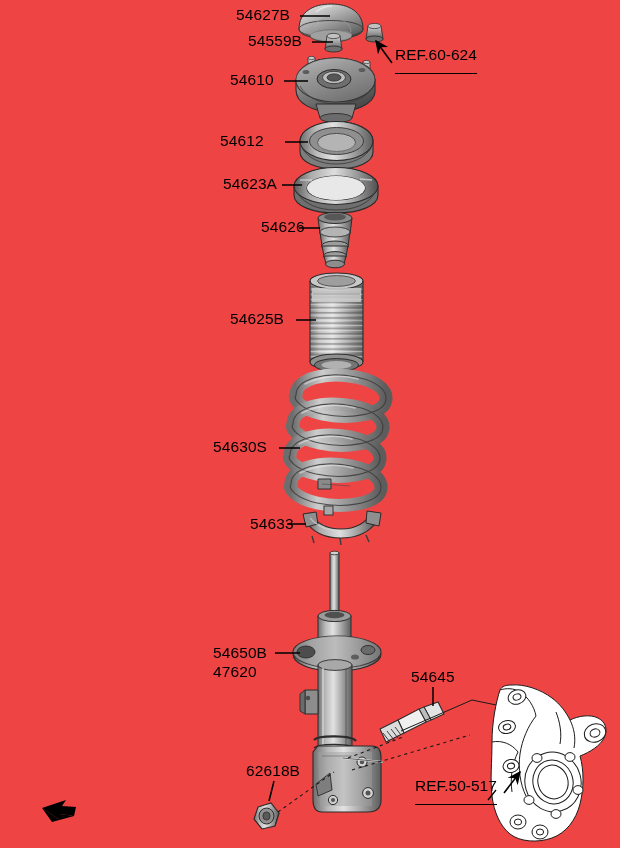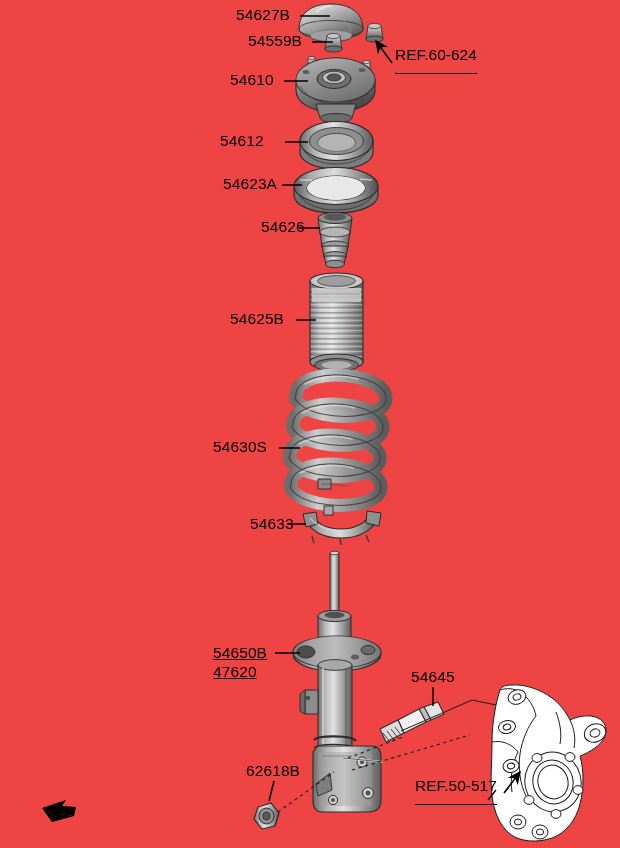--- a/index.html
+++ b/index.html
@@ -25,21 +25,21 @@
   }
   .part-label {
     position: absolute;
     font-family: "Liberation Sans", sans-serif;
     font-size: 15.5px;
     color: #000000;
     white-space: nowrap;
     letter-spacing: 0.1px;
     line-height: 18px;
   }
-  .part-label.two-line { line-height: 19px; text-decoration: underline; }
+  .part-label.two-line { line-height: 19px; }
   .ref-label {
     position: absolute;
     font-family: "Liberation Sans", sans-serif;
     font-size: 15.5px;
     color: #000000;
     white-space: nowrap;
     border-bottom: 1.6px solid #000;
     padding-bottom: 9px;
   }
   .fr-label {

